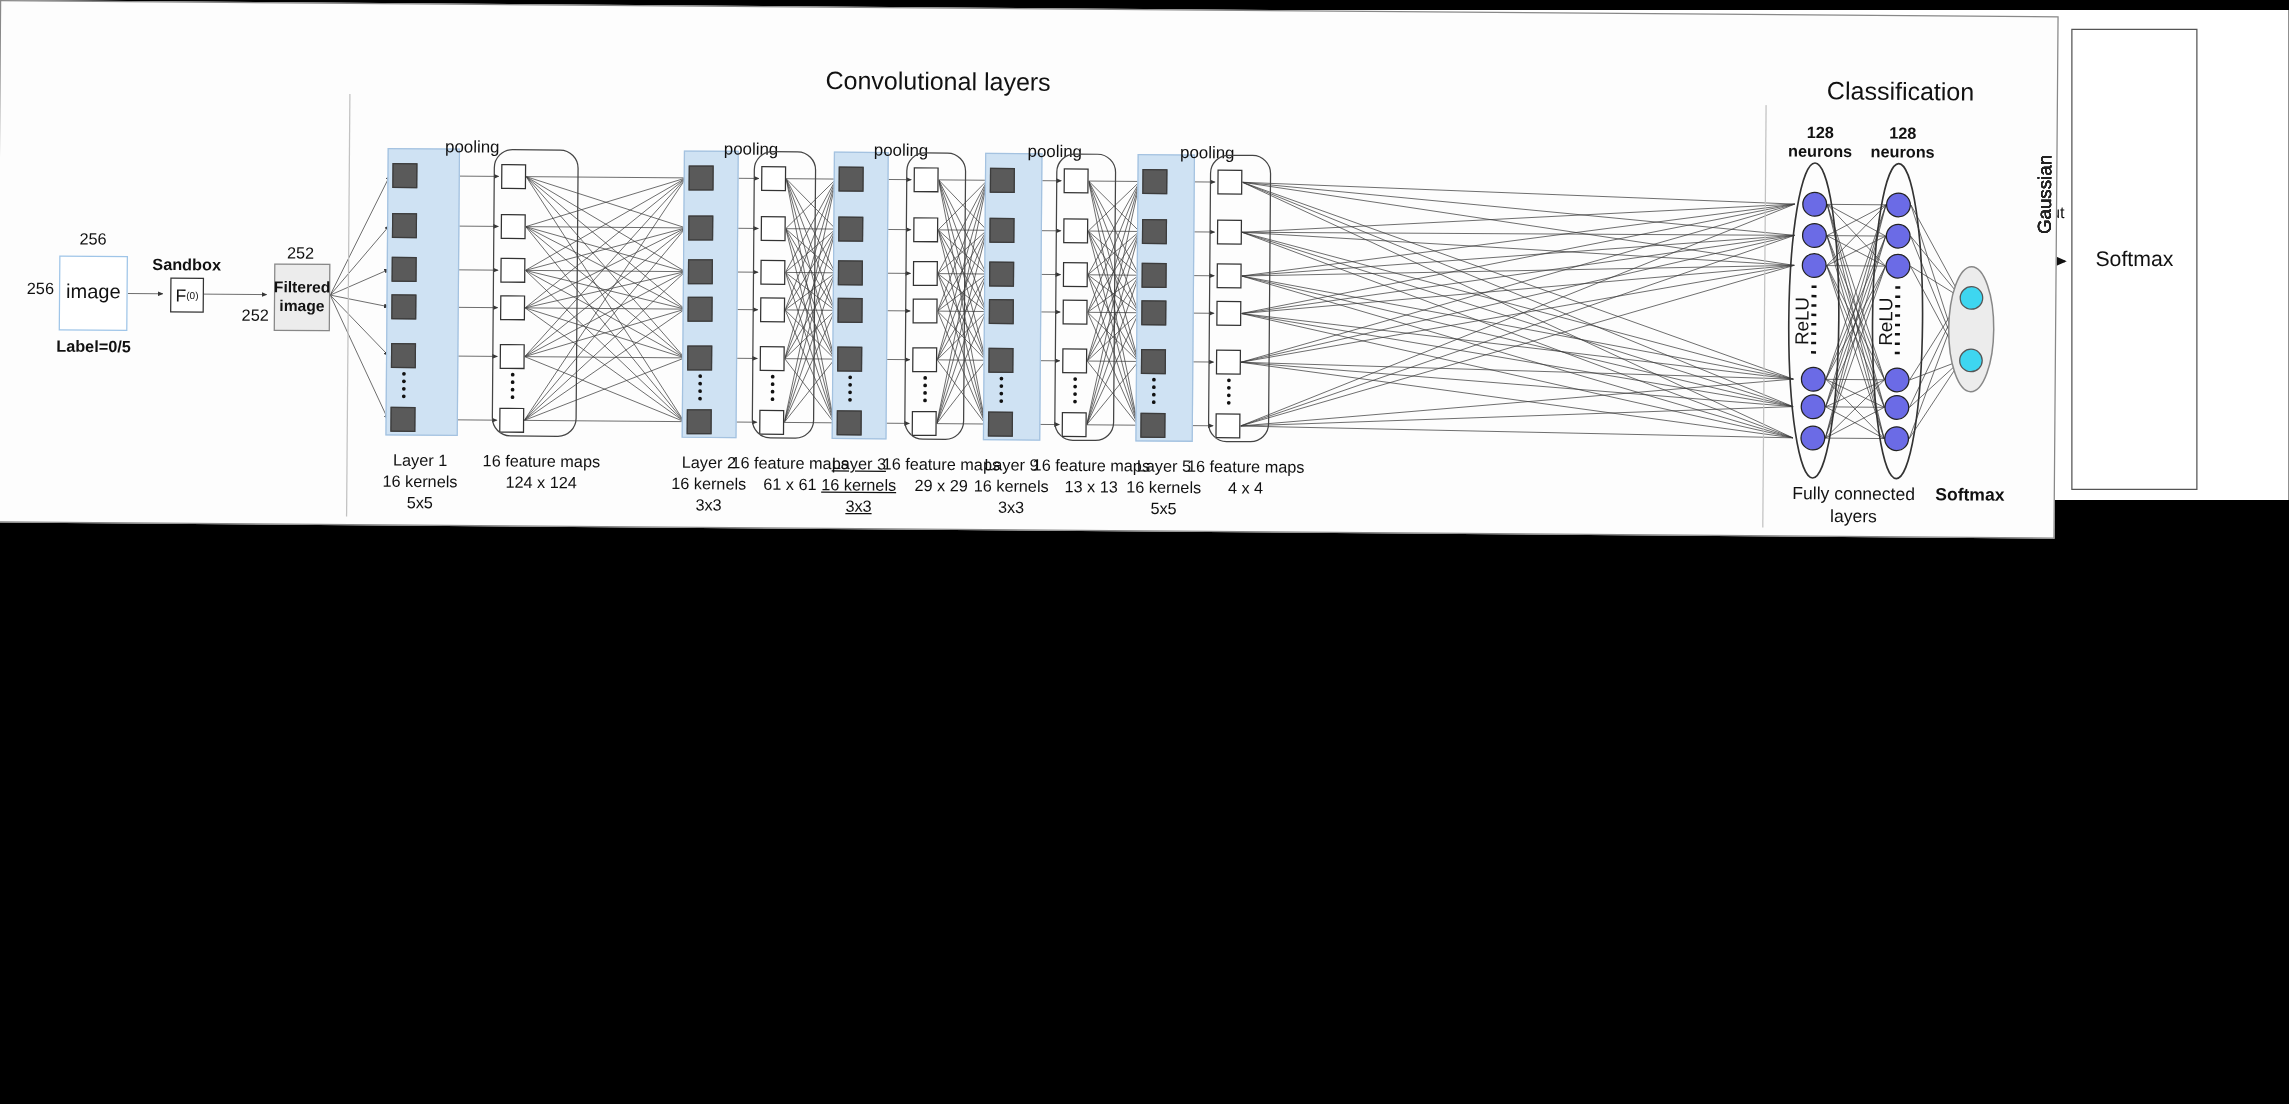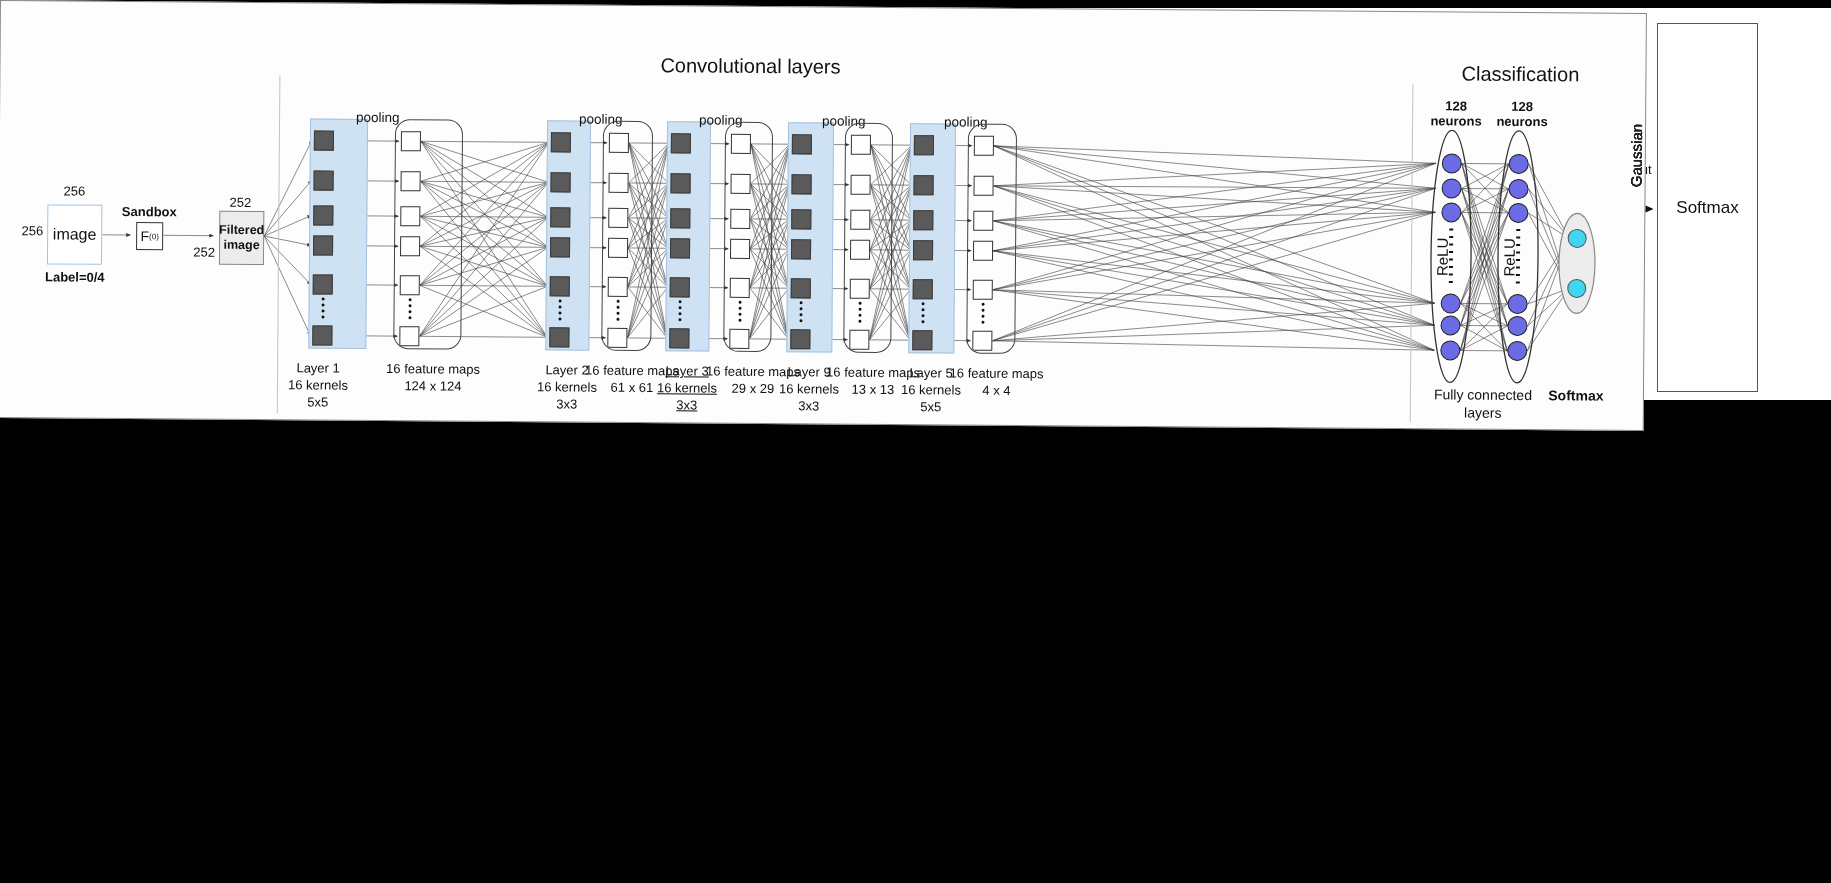--- a/index.html
+++ b/index.html
@@ -520,21 +520,21 @@
   <div class="abs t20 ctr" style="left:645px;top:48px;width:210px">Convolutional layers</div>
   <div class="abs t20 ctr" style="left:1435px;top:50px;width:170px">Classification</div>
   <div class="sep" style="left:279px;top:72px;height:338px"></div>
   <div class="sep" style="left:1412px;top:72px;height:338px"></div>
 
   <div class="lab13 ctr" style="left:50px;top:182px;width:50px">256</div>
   <div class="lab13" style="left:10px;top:222px;width:34px;text-align:right">256</div>
   <div class="inbox" style="left:48px;top:203px;width:55px;height:60px;border:1.5px solid #9fc5e8;background:#fff;font-size:16px">
       <span>image</span>
     </div>
-  <div class="lab13 ctr" style="left:30px;top:268px;width:92px;font-weight:bold">Label=0/4</div>
+  <div class="lab13 ctr" style="left:30px;top:268px;width:92px;font-weight:bold">Label=0/5</div>
   <div class="lab13 ctr" style="left:118px;top:202px;width:64px;font-weight:bold">Sandbox</div>
   <div class="inbox" style="left:137px;top:220px;width:27px;height:28px;border:1.5px solid #333;background:#fff;font-size:14px">
       <span>F</span>
       <sup style="font-size:8px">(0)</sup>
     </div>
   <div class="lab13 ctr" style="left:215px;top:192px;width:52px">252</div>
   <div class="lab13" style="left:184px;top:242px;width:32px;text-align:right">252</div>
   <div class="inbox pre ctr" style="left:220px;top:208px;width:45px;height:54px;border:1px solid #888;background:#ececec;font-size:12.5px;font-weight:bold;line-height:1.2"><span class="pre">Filtered
 image</span></div>
 
@@ -547,21 +547,21 @@
       <div class="sq sqd" style="left: 314px; top: 271px;"></div>
       <div class="sq sqd" style="left: 314px; top: 322px;"></div>
       <div class="dotcol" style="left: 314px; top: 294px; width: 20px;">
         <i></i>
         <i></i>
         <i></i>
         <i></i>
       </div>
       <div class="gauss" style="left: 351px; top: 170px; height: 120px;"><span>Gaussian</span></div>
       <div class="poolab" style="left: 356px; top: 106px;">pooling</div>
-      <div class="capt" style="left: 320px; top: 357px; width: 110px;">Layer 1
+      <div class="capt" style="left: 338px; top: 357px; width: 110px;">Layer 1
 16 kernels
 5x5</div>
       <div class="layer-blue" style="left: 547px; top: 115px; width: 44px; height: 230px;"></div>
       <div class="sq sqd" style="left: 551px; top: 127px;"></div>
       <div class="sq sqd" style="left: 551px; top: 167px;"></div>
       <div class="sq sqd" style="left: 551px; top: 202px;"></div>
       <div class="sq sqd" style="left: 551px; top: 232px;"></div>
       <div class="sq sqd" style="left: 551px; top: 271px;"></div>
       <div class="sq sqd" style="left: 551px; top: 322px;"></div>
       <div class="dotcol" style="left: 551px; top: 294px; width: 20px;">

